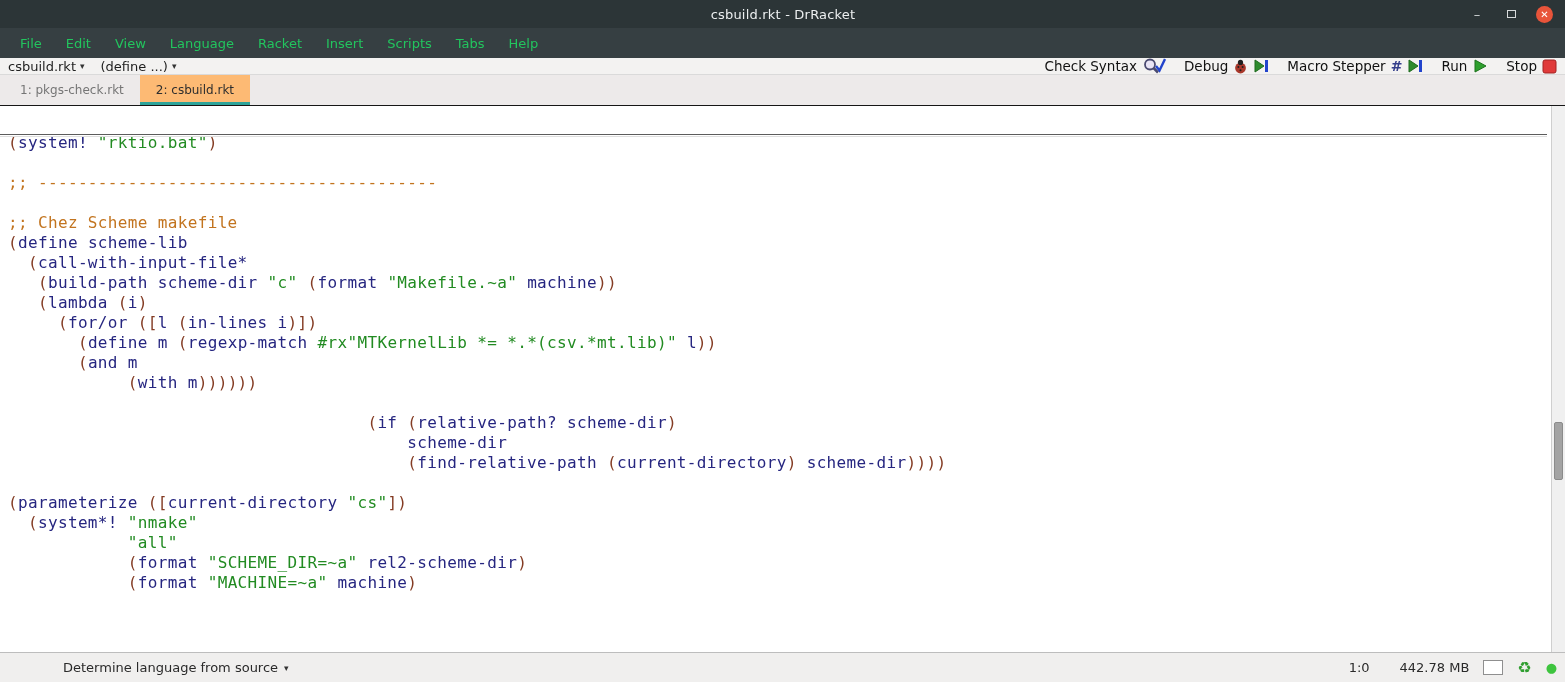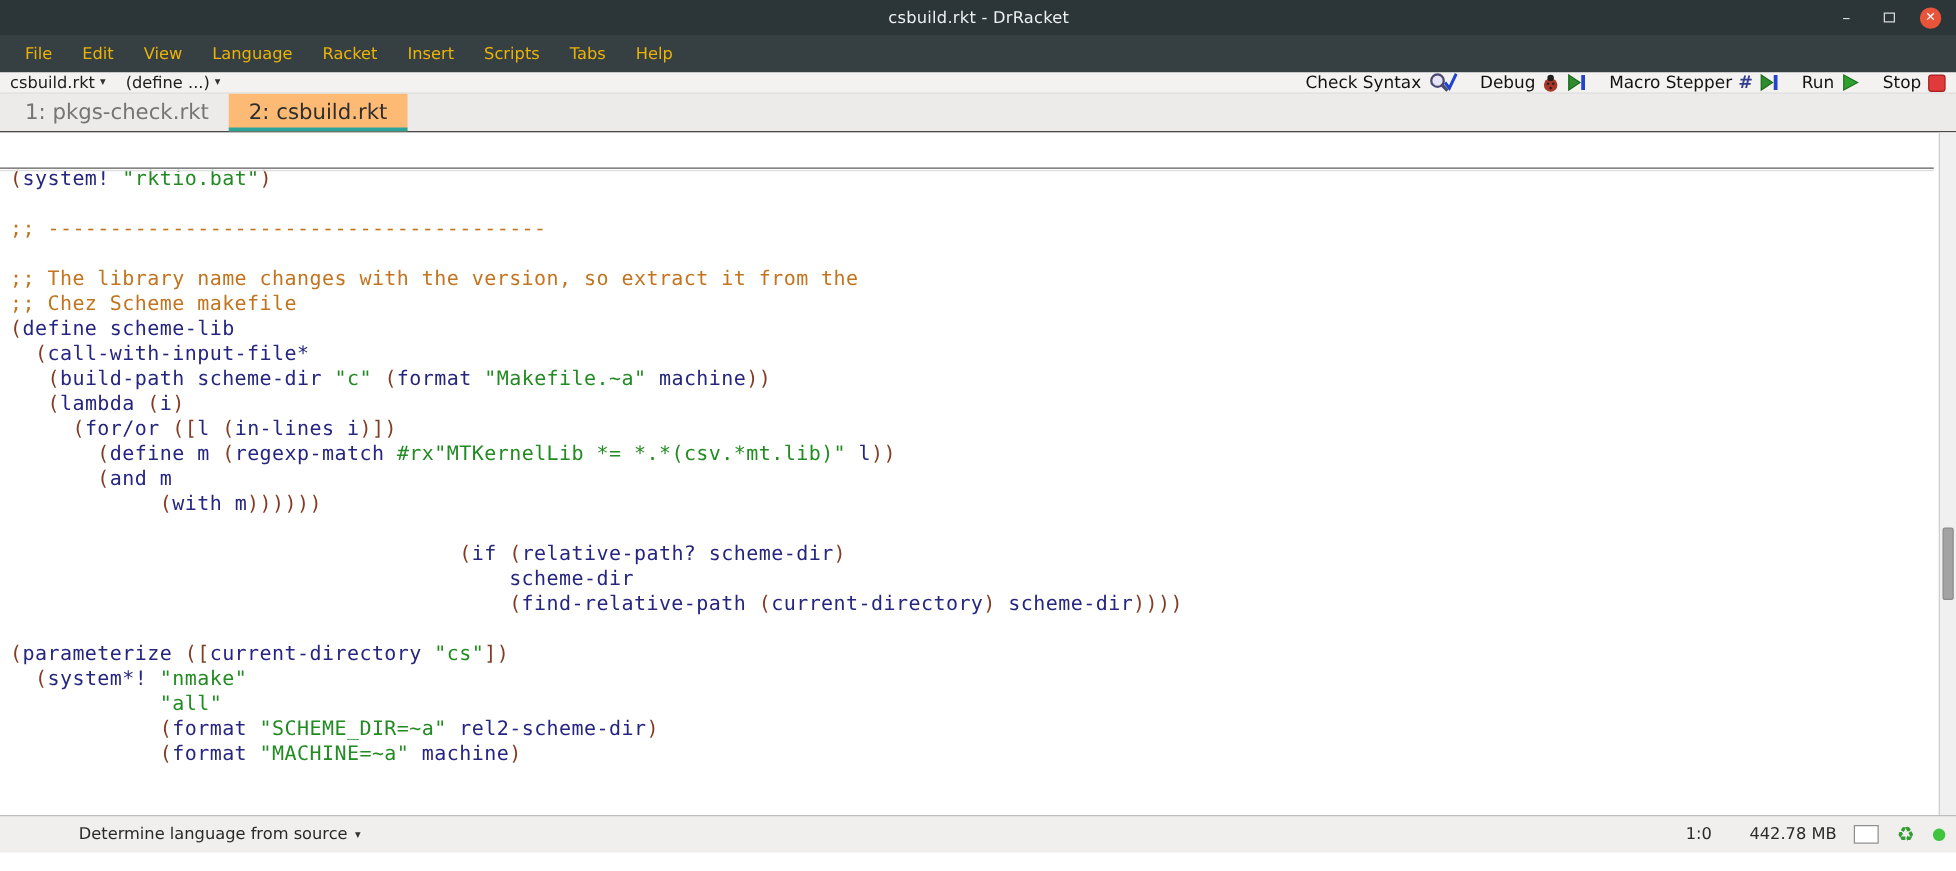--- a/index.html
+++ b/index.html
@@ -9,34 +9,34 @@
   
   .titlebar { height:28px; background:#2c3537; position:relative; display:flex; align-items:center; }
   .titlebar .title { position:absolute; left:1px; right:0; text-align:center; color:#eceff0; font-size:13px; font-weight:normal; letter-spacing:.2px; }
   .winbtns { margin-left:auto; display:flex; align-items:center; gap:16px; padding-right:12px; z-index:2; }
   .winbtn { display:inline-flex; align-items:center; justify-content:center; width:18px; height:18px; cursor:pointer; color:#d7dadb; font-size:13px; }
   .maxbox { width:9px; height:8px; border:1px solid #d7dadb; display:inline-block; }
   .winbtn.close { width:17px; height:17px; border-radius:50%; background:#e8543a; color:#ffffff; font-size:10px; line-height:17px; }
 
   
   .menubar { height:30px; background:#363f42; display:flex; align-items:center; padding-left:8px; }
-  .menu-item { color:#eab308; font-size:13px; padding:5px 12px; cursor:default; }
+  .menu-item { color:#22c55e; font-size:13px; padding:5px 12px; cursor:default; }
 
   
   .toolbar { height:17px; background:#f3f2f1; border-bottom:1px solid #dadada; display:flex; align-items:center; padding:0 8px; color:#1e1e1e; }
   .tb-left { display:flex; align-items:center; gap:16px; }
   .tb-dd { display:flex; align-items:center; gap:4px; cursor:pointer; font-size:13px; }
   .dd-arrow { font-size:9px; color:#333; }
   .tb-right { margin-left:auto; display:flex; align-items:center; gap:18px; }
   .tb-btn { display:flex; align-items:center; gap:5px; cursor:pointer; font-size:13.5px; color:#111; }
   .hash-glyph { font-weight:bold; color:#333d8a; font-size:14px; }
 
   
   .tabbar { height:31px; background:#edeaea; display:flex; align-items:flex-end; border-bottom:1px solid #161616; padding-left:4px; }
-  .tab { height:30px; display:flex; align-items:center; padding:0 16px; font-size:17px; color:#757575; cursor:pointer; position:relative; }
+  .tab { height:30px; display:flex; align-items:center; padding:0 16px; font-size:12px; color:#757575; cursor:pointer; position:relative; }
   .tab.active { color:#2e2e2e; background:#fdba74; }
   .tab.active::after { content:""; position:absolute; left:0; right:0; bottom:0; height:3px; background:var(--c-accent,#2da49a); }
 
   
   .editor-wrap { height:546px; display:flex; background:#ffffff; }
   .editor { flex:1; position:relative; overflow:hidden; padding:7px 0 0 8px;
             font-family:"DejaVu Sans Mono", monospace; font-size:16px; line-height:20px; letter-spacing:.35px;
             color:#111; cursor:text; }
   .defs-divider { position:absolute; left:0; top:28px; width:calc(100% - 4px); height:3px;
                   border-top:1px solid #5c5c5c; border-bottom:1px solid #dedede; }
@@ -179,21 +179,20 @@
   </div>
 
   <div class="editor-wrap">
     <div class="editor">
       <div class="defs-divider"></div>
         <div class="code-line">&nbsp;</div>
         <div class="code-line"><span class="tok-p">(</span><span class="tok-i">system!</span><span class="tok-k"> </span><span class="tok-s">"rktio.bat"</span><span class="tok-p">)</span></div>
         <div class="code-line">&nbsp;</div>
         <div class="code-line"><span class="tok-c">;; ----------------------------------------</span></div>
         <div class="code-line">&nbsp;</div>
-        <div class="code-line"><span class="tok-c">;; The library name changes with the version, so extract it from the</span></div>
         <div class="code-line"><span class="tok-c">;; Chez Scheme makefile</span></div>
         <div class="code-line"><span class="tok-p">(</span><span class="tok-i">define</span><span class="tok-k"> </span><span class="tok-i">scheme-lib</span></div>
         <div class="code-line"><span class="tok-k">  </span><span class="tok-p">(</span><span class="tok-i">call-with-input-file*</span></div>
         <div class="code-line"><span class="tok-k">   </span><span class="tok-p">(</span><span class="tok-i">build-path</span><span class="tok-k"> </span><span class="tok-i">scheme-dir</span><span class="tok-k"> </span><span class="tok-s">"c"</span><span class="tok-k"> </span><span class="tok-p">(</span><span class="tok-i">format</span><span class="tok-k"> </span><span class="tok-s">"Makefile.~a"</span><span class="tok-k"> </span><span class="tok-i">machine</span><span class="tok-p">))</span></div>
         <div class="code-line"><span class="tok-k">   </span><span class="tok-p">(</span><span class="tok-i">lambda</span><span class="tok-k"> </span><span class="tok-p">(</span><span class="tok-i">i</span><span class="tok-p">)</span></div>
         <div class="code-line"><span class="tok-k">     </span><span class="tok-p">(</span><span class="tok-i">for/or</span><span class="tok-k"> </span><span class="tok-p">([</span><span class="tok-i">l</span><span class="tok-k"> </span><span class="tok-p">(</span><span class="tok-i">in-lines</span><span class="tok-k"> </span><span class="tok-i">i</span><span class="tok-p">)])</span></div>
         <div class="code-line"><span class="tok-k">       </span><span class="tok-p">(</span><span class="tok-i">define</span><span class="tok-k"> </span><span class="tok-i">m</span><span class="tok-k"> </span><span class="tok-p">(</span><span class="tok-i">regexp-match</span><span class="tok-k"> </span><span class="tok-s">#rx"MTKernelLib *= *.*(csv.*mt.lib)"</span><span class="tok-k"> </span><span class="tok-i">l</span><span class="tok-p">))</span></div>
         <div class="code-line"><span class="tok-k">       </span><span class="tok-p">(</span><span class="tok-i">and</span><span class="tok-k"> </span><span class="tok-i">m</span></div>
         <div class="code-line"><span class="tok-k">            </span><span class="tok-p">(</span><span class="tok-i">with</span><span class="tok-k"> </span><span class="tok-i">m</span><span class="tok-p">))))))</span></div>
         <div class="code-line">&nbsp;</div>

